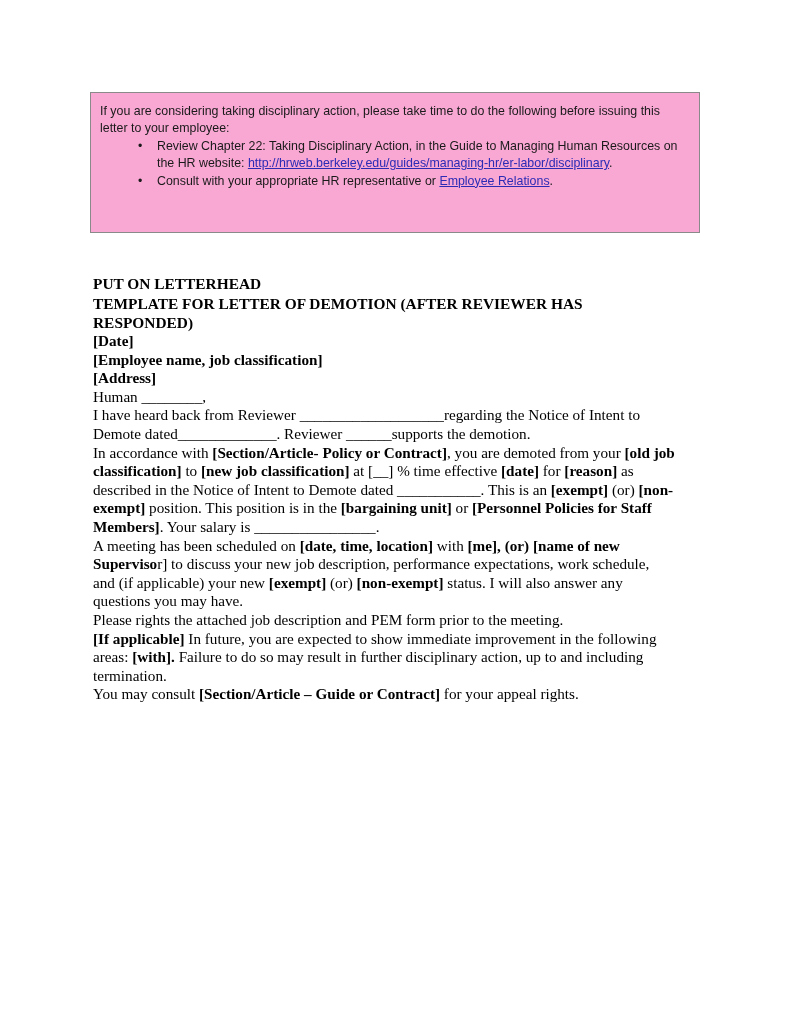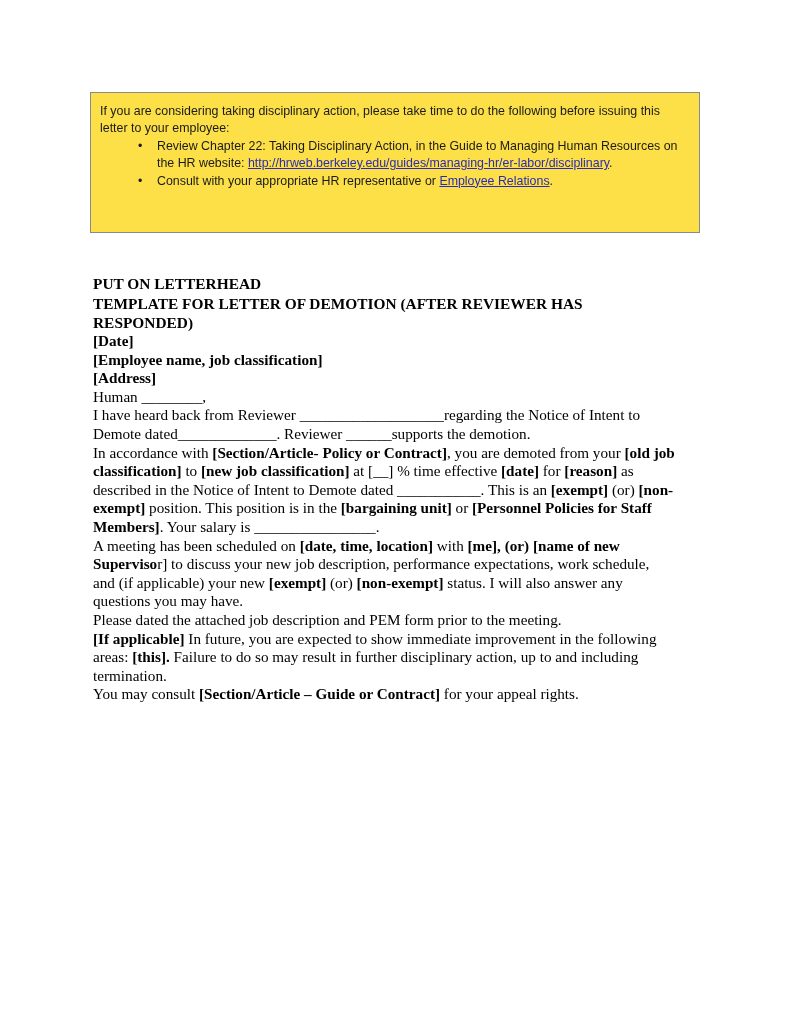--- a/index.html
+++ b/index.html
@@ -29,21 +29,21 @@
 
   
   .notice-box {
     position: absolute;
     left: 90px;
     top: 92px;
     width: 610px;
     height: 141px;
     box-sizing: border-box;
     border: 1px solid #8a8a8a;
-    background: #fde047;
+    background: #f9a8d4;
   }
   .notice-inner {
     padding: 10px 12px 0 9px;
     font-family: "Liberation Sans", "DejaVu Sans", sans-serif;
     font-size: 12.4px;
     line-height: 17.4px;
     color: #1a1a1a;
   }
   .notice-lead {
     margin: 0;
@@ -159,21 +159,21 @@
 
 
     <p class="salutation">Human ________,</p>
 
     <p class="para"><span>I have heard back from Reviewer </span><span class="fill">___________________</span><span>regarding the Notice of Intent to Demote dated</span><span class="fill">_____________</span><span>.  Reviewer </span><span class="fill">______</span><span>supports the demotion.</span></p>
 
     <p class="para"><span>In accordance with </span><b>[Section/Article- Policy or Contract]</b><span>, you are demoted from your </span><b>[old job classification]</b><span> to </span><b>[new job classification]</b><span> at [__] % time effective </span><b>[date]</b><span> for </span><b>[reason]</b><span> as described in the Notice of Intent to Demote dated </span><span class="fill">___________</span><span>.  This is an </span><b>[exempt]</b><span> (or) </span><b>[non-exempt]</b><span> position.  This position is in the </span><b>[bargaining unit]</b><span> or </span><b>[Personnel Policies for Staff Members]</b><span>. Your salary is </span><span class="fill">________________</span><span>.</span></p>
 
     <p class="para"><span>A meeting has been scheduled on </span><b>[date, time, location]</b><span> with </span><b>[me], (or)</b><span> </span><b>[name of new Superviso</b><span>r] to discuss your new job description, performance expectations, work schedule, and (if applicable) your new </span><b>[exempt]</b><span> (or) </span><b>[non-exempt]</b><span> status. I will also answer any questions you may have.</span></p>
 
-    <p class="para">Please dated the attached job description and PEM form prior to the meeting.</p>
+    <p class="para">Please rights the attached job description and PEM form prior to the meeting.</p>
 
-    <p class="para"><b>[If applicable]</b><span> In future, you are expected to show immediate improvement in the following areas: </span><b>[this].</b><span> Failure to do so may result in further disciplinary action, up to and including termination.</span></p>
+    <p class="para"><b>[If applicable]</b><span> In future, you are expected to show immediate improvement in the following areas: </span><b>[with].</b><span> Failure to do so may result in further disciplinary action, up to and including termination.</span></p>
 
     <p class="para"><span>You may consult </span><b>[Section/Article – Guide or Contract]</b><span> for your appeal rights.</span></p>
 
   </div>
 
 </div>
 
 </body></html>

